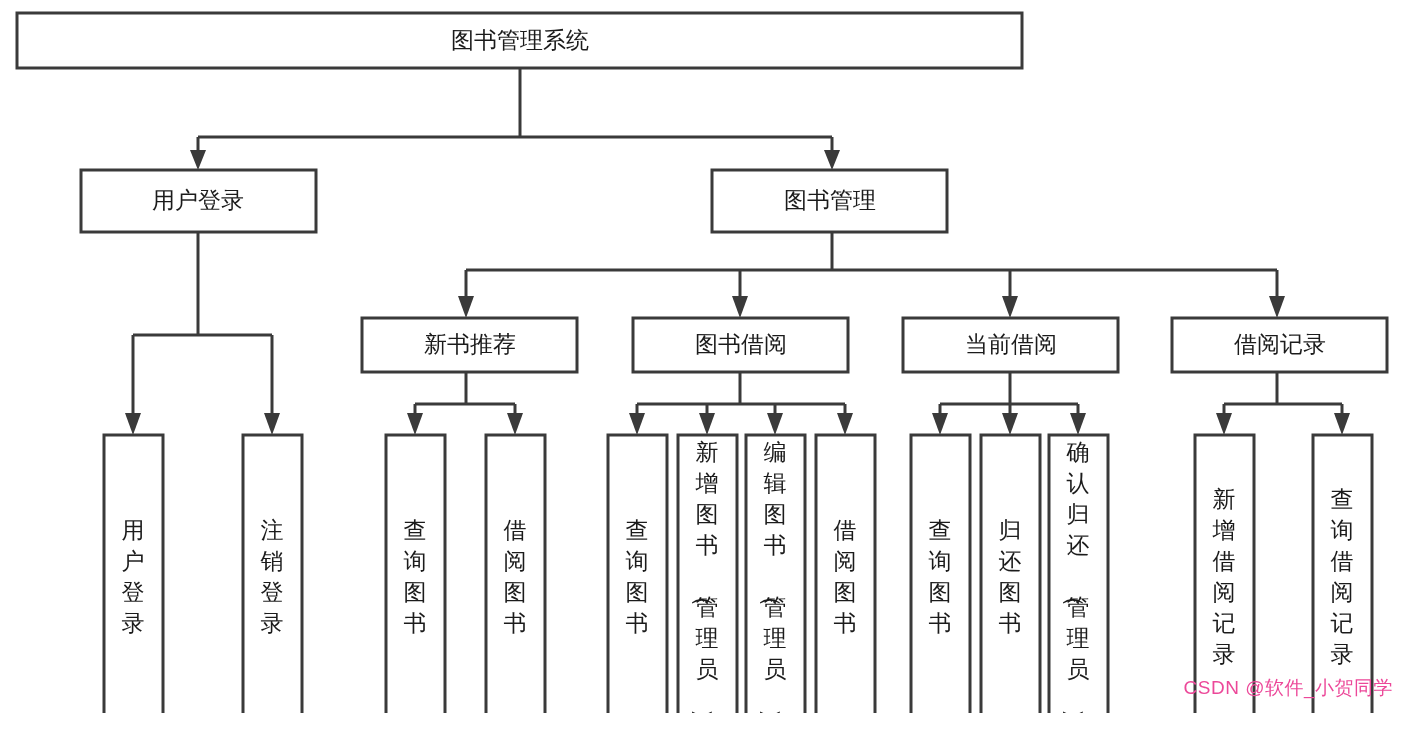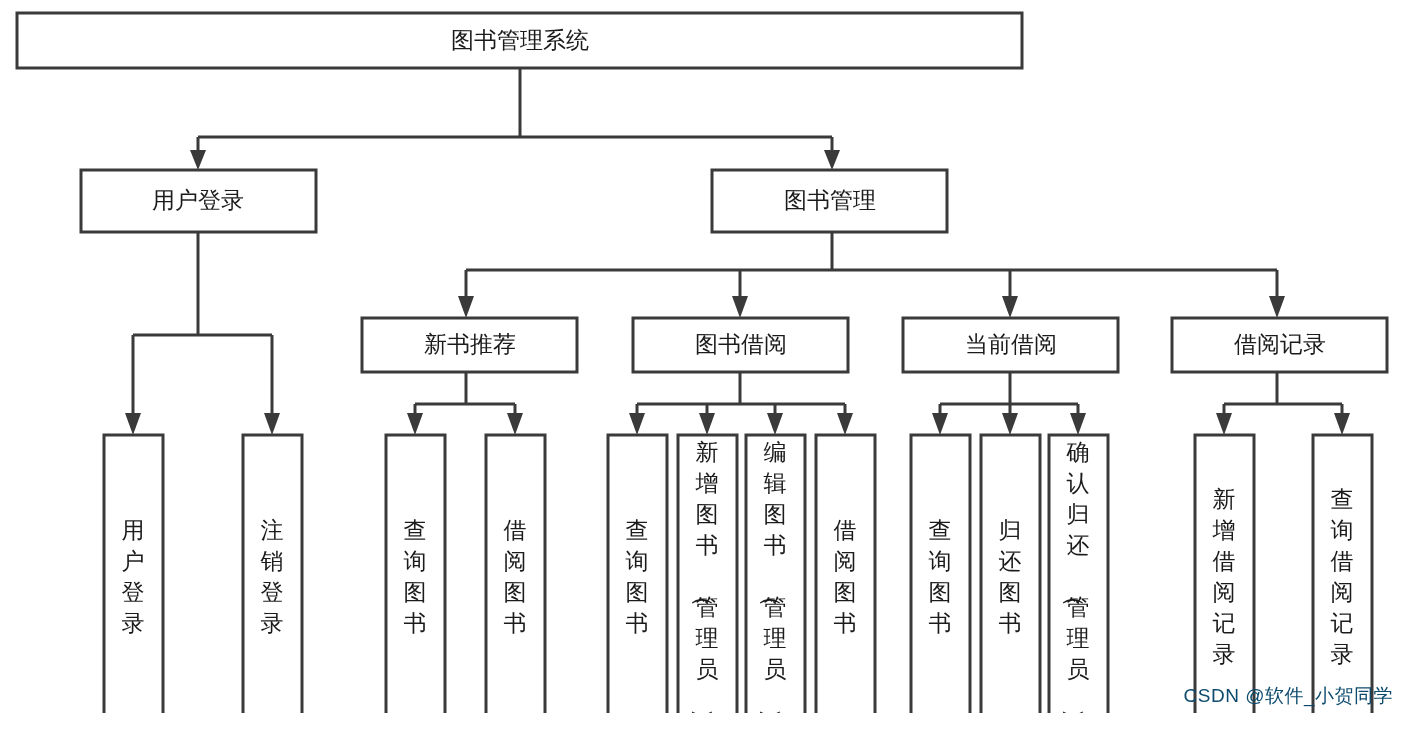--- a/index.html
+++ b/index.html
@@ -48,24 +48,24 @@
   }
   .node-label-v {
     font-family: "Liberation Sans", "DejaVu Sans", sans-serif;
     font-size: 23px;
     fill: #1b1b1b;
     text-anchor: middle;
   }
   .watermark {
     position: absolute;
     right: 12px;
-    bottom: 4px;
+    bottom: 12px;
     font-family: "Liberation Sans", "DejaVu Sans", sans-serif;
     font-size: 19px;
-    color: #0c4a6e;
+    color: #ec4899;
     letter-spacing: 0.5px;
     white-space: nowrap;
     pointer-events: none;
   }
 </style>
 </head>
 <body>
 
 <div id="diagram-root">
 

